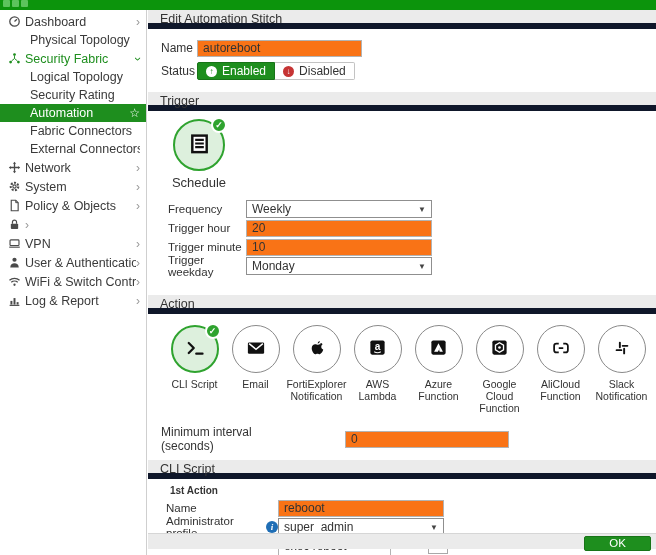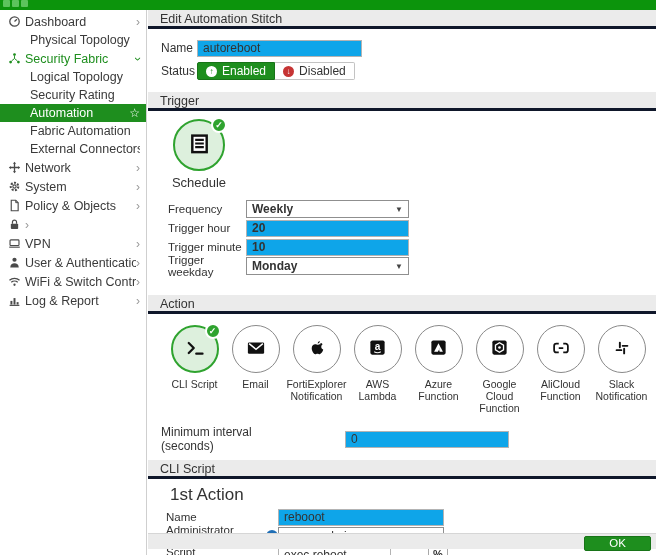--- a/index.html
+++ b/index.html
@@ -21,29 +21,29 @@
   .side-item .s-label { flex:1; white-space:nowrap; overflow:hidden; }
   .side-item .chev { color:#999; font-size:12px; line-height:1; }
   .side-item .chev.down { transform:rotate(90deg); }
   .side-item.accent .s-label, .side-item.accent .s-icon, .side-item.accent .chev { color:#1e8e1e; }
   .side-item.active { background:#1e8e1e; }
   .side-item.active .s-label { color:#fff; }
   .side-item .star { color:#fff; font-size:12px; }
 
   
   .main { position:absolute; left:148px; top:10px; width:508px; height:545px; background:#fff; }
-  .bar { height:19px; background:#ebebeb; border-bottom:3px solid #0f172a;
+  .bar { height:19px; background:#ebebeb; border-bottom:6px solid #0f172a;
     line-height:18px; padding-left:12px; font-size:12.5px; color:#333; }
   .page-header { position:absolute; top:0; left:0; right:0; }
 
   .content { position:absolute; top:19px; left:0; right:0; bottom:0; }
 
   .form-row { display:flex; align-items:center; height:18px; margin-bottom:1px; }
   .lbl { color:#333; }
-  .inp { height:17px; border:1px solid #b3b3b3; background:#0ea5e9; padding:0 5px;
+  .inp { height:17px; border:1px solid #b3b3b3; background:#f97316; padding:0 5px;
     font-family:"Liberation Sans", sans-serif; font-size:12px; color:#333; outline:none; }
   .sel { height:18px; border:1px solid #8f8f8f; background:#fff; padding:0 5px;
     display:flex; align-items:center; justify-content:space-between; cursor:pointer; }
   .sel .arr { font-size:8px; color:#444; margin-left:4px; }
 
   .row-name { margin:10px 0 0 13px; }
   .row-name .lbl { width:36px; }
   .row-name .inp { width:165px; }
 
   .row-status { margin:5px 0 0 13px; }
@@ -62,36 +62,36 @@
   .schedule-wrap { margin:8px 0 0 16px; width:70px; text-align:center; }
   .big-circle { position:relative; width:52px; height:52px; margin:0 auto; border-radius:50%;
     border:2px solid #2fa32f; background:#ddf0dd; display:flex; align-items:center; justify-content:center; }
   .badge { position:absolute; top:-4px; right:-4px; width:16px; height:16px; border-radius:50%;
     background:#2fa32f; border:2px solid #fff; color:#fff; font-size:9px; font-weight:bold;
     display:flex; align-items:center; justify-content:center; }
   .sch-label { margin-top:4px; font-size:13px; color:#333; }
 
   .trigger-fields { margin:10px 0 0 20px; }
   .trigger-fields .lbl { width:78px; font-size:11.5px; }
-  .trigger-fields .inp, .trigger-fields .sel { width:163px;font-weight:bold; }
+  .trigger-fields .inp, .trigger-fields .sel { width:186px; }
 
   .section-action { margin-top:20px; }
   .tiles { display:flex; margin:11px 0 0 16px; }
   .tile { width:61px; text-align:center; cursor:pointer; }
   .t-circle { position:relative; width:48px; height:48px; margin:0 auto; border-radius:50%;
     border:1px solid #8a8a8a; background:#fff; display:flex; align-items:center; justify-content:center; }
   .tile.selected .t-circle { border:2px solid #2fa32f; background:#ddf0dd; }
   .t-label { width:64px; margin:5px 0 0 -1.5px; font-size:10.5px; line-height:1.15; color:#333; }
 
   .row-mininterval { margin:16px 0 0 13px;gap:38px; }
   .row-mininterval .lbl { width:146px; }
   .row-mininterval .inp { width:164px; }
 
   .section-cli { margin-top:12px; }
-  .first-action { margin:6px 8px 3px 22px; font-weight:normal; font-size:17px; color:#333; }
+  .first-action { margin:6px 8px 3px 22px; font-weight:bold; font-size:10px; color:#333; }
   .cli-rows { margin-left:18px; }
   .cli-rows .lbl { width:112px; font-size:11.5px; display:flex; align-items:center; gap:4px; }
   .cli-rows .inp, .cli-rows .sel { width:166px; }
   .cli-script-row { align-items:flex-start; height:auto; }
   .script-ta { width:113px; height:28px; border:1px solid #b3b3b3; resize:none; padding:1px 5px;
     font-family:"Liberation Sans", sans-serif; font-size:12px; color:#333; outline:none; overflow:hidden; }
   .pct-btn { margin-left:37px; width:20px; height:17px; border:1px solid #a8a8a8; background:#fff;
     font-weight:bold; font-size:11px; color:#333; cursor:pointer; line-height:15px; text-align:center; }
 
   .info-dot { width:12px; height:12px; border-radius:50%; background:#1f6eb5; color:#fff;
@@ -145,21 +145,21 @@
       <span class="s-label">Logical Topology</span>
     </div>
     <div class="side-item sub">
       <span class="s-label">Security Rating</span>
     </div>
     <div class="side-item sub active">
       <span class="s-label">Automation</span>
       <span class="star">☆</span>
     </div>
     <div class="side-item sub">
-      <span class="s-label">Fabric Automation</span>
+      <span class="s-label">Fabric Connectors</span>
     </div>
     <div class="side-item sub">
       <span class="s-label">External Connectors</span>
     </div>
     <div class="side-item">
       <span class="s-icon">
         <svg viewBox="0 0 16 16" width="13" height="13">
           <path d="M8 1l2 2.5H8.8v3.7h3.7V6L15 8l-2.5 2V8.8H8.8v3.7H10L8 15l-2-2.5h1.2V8.8H3.5V10L1 8l2.5-2v1.2h3.7V3.5H6z" fill="currentColor"></path>
         </svg>
       </span>

